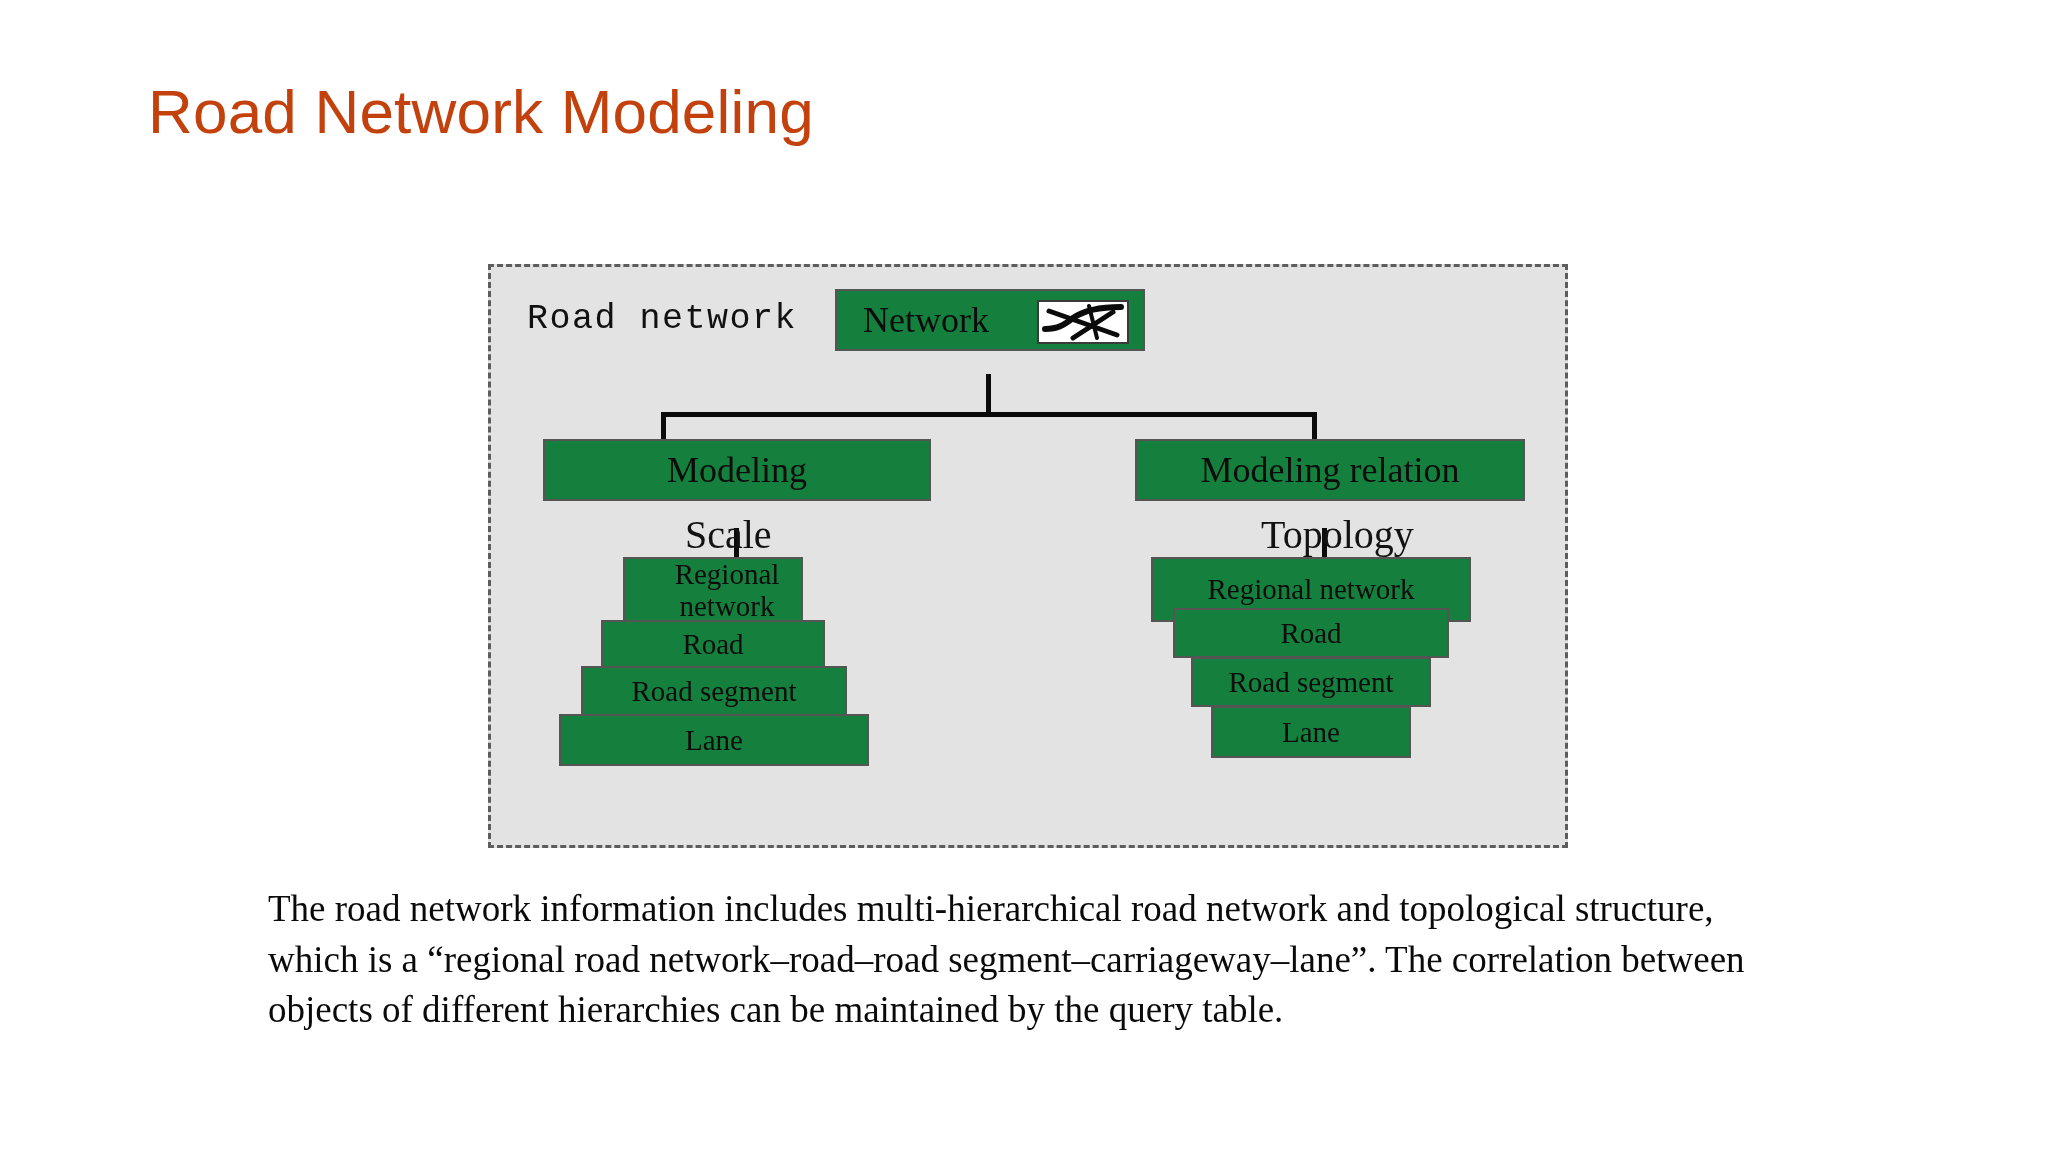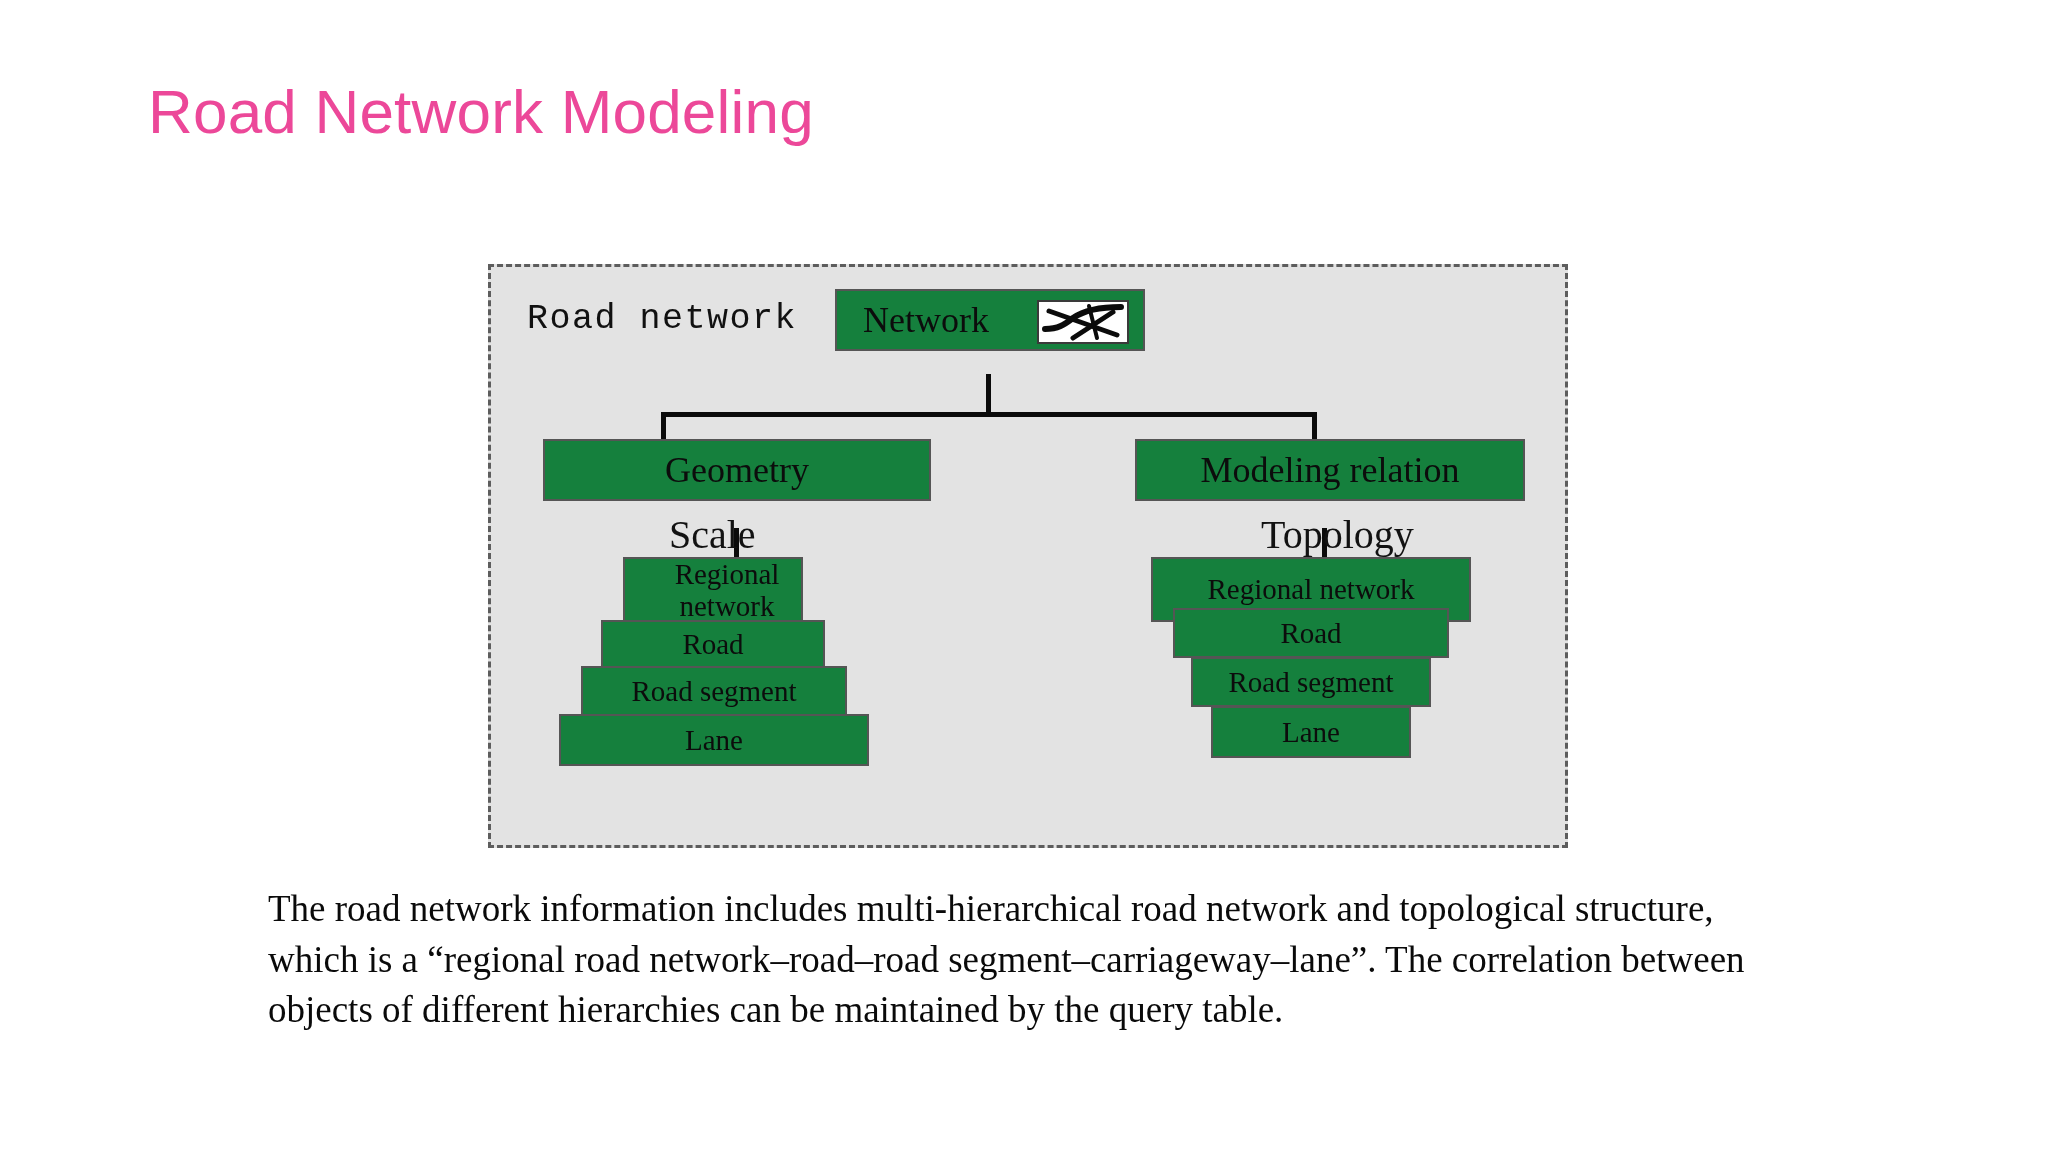--- a/index.html
+++ b/index.html
@@ -18,21 +18,21 @@
   
   #slide-title {
     position: absolute;
     left: 148px;
     top: 78px;
     font-family: "Liberation Sans", sans-serif;
     font-weight: 300;
     font-size: 62px;
     line-height: 1.1;
     letter-spacing: 0.2px;
-    color: #ec4899;
+    color: #c2410c;
     white-space: nowrap;
   }
 
   
   #diagram-panel {
     position: absolute;
     left: 488px;
     top: 264px;
     width: 1080px;
     height: 584px;
@@ -138,21 +138,21 @@
   }
 
   
   .stereo-label {
     position: absolute;
     font-family: "Liberation Serif", serif;
     font-size: 40px;
     color: #121212;
     white-space: nowrap;
   }
-  #scale-label { left: 178px; top: 244px; }
+  #scale-label { left: 194px; top: 244px; }
   #topology-label { left: 770px; top: 244px; }
 
   
   #l-regional { left: 132px; top: 290px; width: 180px; height: 66px; font-size: 29px; flex-direction: column; padding-left: 28px; }
   #l-road     { left: 110px; top: 353px; width: 224px; height: 48px; font-size: 29px; }
   #l-segment  { left:  90px; top: 399px; width: 266px; height: 50px; font-size: 29px; }
   #l-lane     { left:  68px; top: 447px; width: 310px; height: 52px; font-size: 29px; }
 
   
   #r-regional { left: 660px; top: 290px; width: 320px; height: 65px; font-size: 29px; }
@@ -197,21 +197,21 @@
 
   <div class="tri-wrap" style="left:485px; top:86px;">
     <div class="tri-up"></div>
   </div>
   <div class="conn" style="left:495px; top:107px; width:5px; height:40px;"></div>
   <div class="conn" style="left:170px; top:145px; width:656px; height:5px;"></div>
   <div class="conn" style="left:170px; top:145px; width:5px; height:30px;"></div>
   <div class="conn" style="left:821px; top:145px; width:5px; height:30px;"></div>
 
   <div class="dbox" id="geometry-box">
-    <span>Geometry</span>
+    <span>Modeling</span>
   </div>
   <div class="dbox" id="topology-relation-box">
     <span>Modeling relation</span>
   </div>
 
   <div class="tri-wrap" style="left:233px; top:240px;">
     <div class="tri-up"></div>
   </div>
   <div class="conn" style="left:243px; top:261px; width:5px; height:31px;"></div>
 

